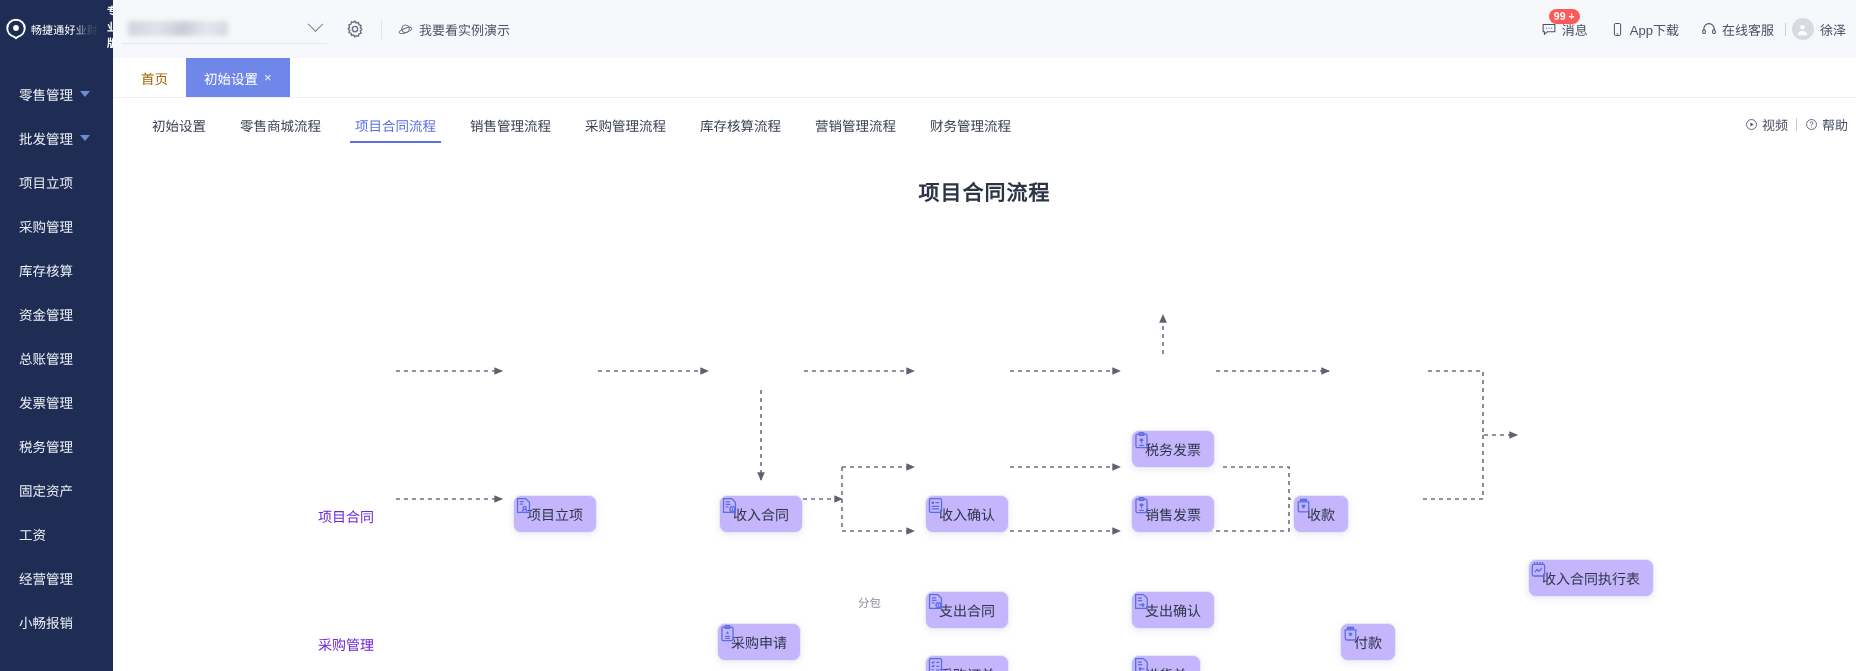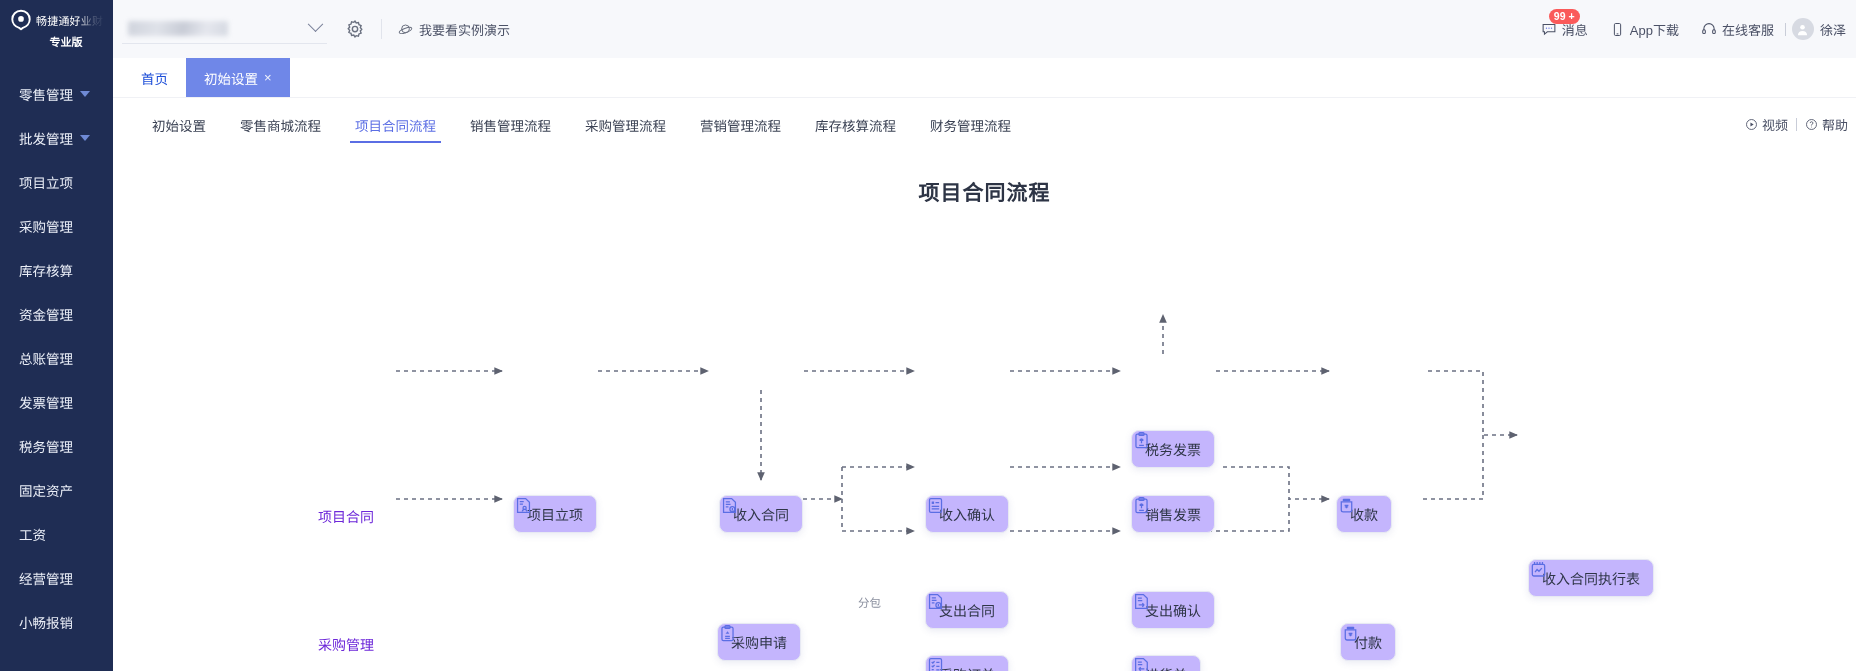--- a/index.html
+++ b/index.html
@@ -10,22 +10,22 @@
     background: #ffffff; overflow: hidden;
   }
   #app { position: relative; width: 1856px; height: 671px; display: flex; }
 
   
   .sidebar {
     width: 113px; height: 671px; background: #1f2d54;
     flex: 0 0 113px; position: relative; overflow: hidden;
   }
   .logo-wrap {
-    height: 58px; display: flex; flex-direction: column;
-    justify-content: center; padding-left: 10px; position: relative; text-align: center;
+    height: 58px; display: flex; flex-direction: row;
+    justify-content: center; padding-left: 10px; position: relative;
   }
   .logo-row { display: flex; align-items: center; gap: 4px; }
   .logo-mark {
     width: 22px; height: 22px; flex: 0 0 22px;
     display: flex; align-items: center; justify-content: center;
   }
   .logo-name {
     font-size: 11px; color: #ffffff; white-space: nowrap;
     letter-spacing: .2px; font-weight: 500;
     -webkit-mask-image: linear-gradient(to right,#000 0 62%,rgba(0,0,0,.25) 84%,rgba(0,0,0,.05) 100%);
@@ -96,21 +96,21 @@
   }
   .user-name { color: #4b5166; font-size: 13px; white-space: nowrap; }
 
   
   .wintabs {
     height: 40px; background: #ffffff; display: flex; align-items: stretch;
     padding-left: 10px; flex: 0 0 40px; border-bottom: 1px solid #f0f1f5;
   }
   .wintab {
     display: flex; align-items: center; gap: 6px; padding: 0 18px;
-    font-size: 13.5px; color: #1d4ed8; cursor: pointer; white-space: nowrap;
+    font-size: 13.5px; color: #a16207; cursor: pointer; white-space: nowrap;
   }
   .wintab.active { background: #6f87e8; color: #ffffff; }
   .wintab .x { font-size: 13px; opacity: .9; line-height: 1; }
 
   
   .subtabs {
     height: 53px; background: #ffffff; display: flex; align-items: center;
     padding-left: 22px; position: relative; flex: 0 0 53px;
   }
   .subtab {
@@ -307,24 +307,24 @@
       <div class="subtab active">
         <span>项目合同流程</span>
       </div>
       <div class="subtab">
         <span>销售管理流程</span>
       </div>
       <div class="subtab">
         <span>采购管理流程</span>
       </div>
       <div class="subtab">
+        <span>库存核算流程</span>
+      </div>
+      <div class="subtab">
         <span>营销管理流程</span>
-      </div>
-      <div class="subtab">
-        <span>库存核算流程</span>
       </div>
       <div class="subtab">
         <span>财务管理流程</span>
       </div>
 
       <div class="subtabs-right">
         <span class="srlink">
           <svg viewBox="0 0 24 24" width="13" height="13" fill="none" stroke="#4b5166" stroke-width="1.6">
             <circle cx="12" cy="12" r="9.2"></circle>
             <path d="M10 8.2l6 3.8-6 3.8z" fill="#4b5166" stroke="none"></path>
@@ -441,21 +441,21 @@
         <div class="node" style="left:1018px; top:279px;">
           <svg class="ic" viewBox="0 0 24 24" fill="none" stroke="#5b6ee4" stroke-width="1.6">
             <rect x="5" y="4" width="14" height="17" rx="1.8"></rect>
             <rect x="8.8" y="2.2" width="6.4" height="3.4" rx="1.1"></rect>
             <path d="M12 15.6V9.6M12 9.6l-2.4 2.4M12 9.6l2.4 2.4"></path>
             <path d="M9 18.2h6"></path>
           </svg>
           <span>税务发票</span>
         </div>
 
-        <div class="node" style="left:1223px; top:344px;">
+        <div class="node" style="left:1180px; top:344px;">
           <svg class="ic" viewBox="0 0 24 24" fill="none" stroke="#5b6ee4" stroke-width="1.6">
             <path d="M5.4 7.4h13.2v10.4a2.4 2.4 0 0 1-2.4 2.4H7.8a2.4 2.4 0 0 1-2.4-2.4z"></path>
             <rect x="7.2" y="3.6" width="9.6" height="3" rx="1.1" fill="#5b6ee4" stroke="none"></rect>
             <path d="M9.6 11.8h4.8M12 11.2v4.4M9.9 13.6h4.2"></path>
           </svg>
           <span>收款</span>
         </div>
 
         <div class="node" style="left:1415px; top:408px;">
           <svg class="ic" viewBox="0 0 24 24" fill="none" stroke="#5b6ee4" stroke-width="1.6">

